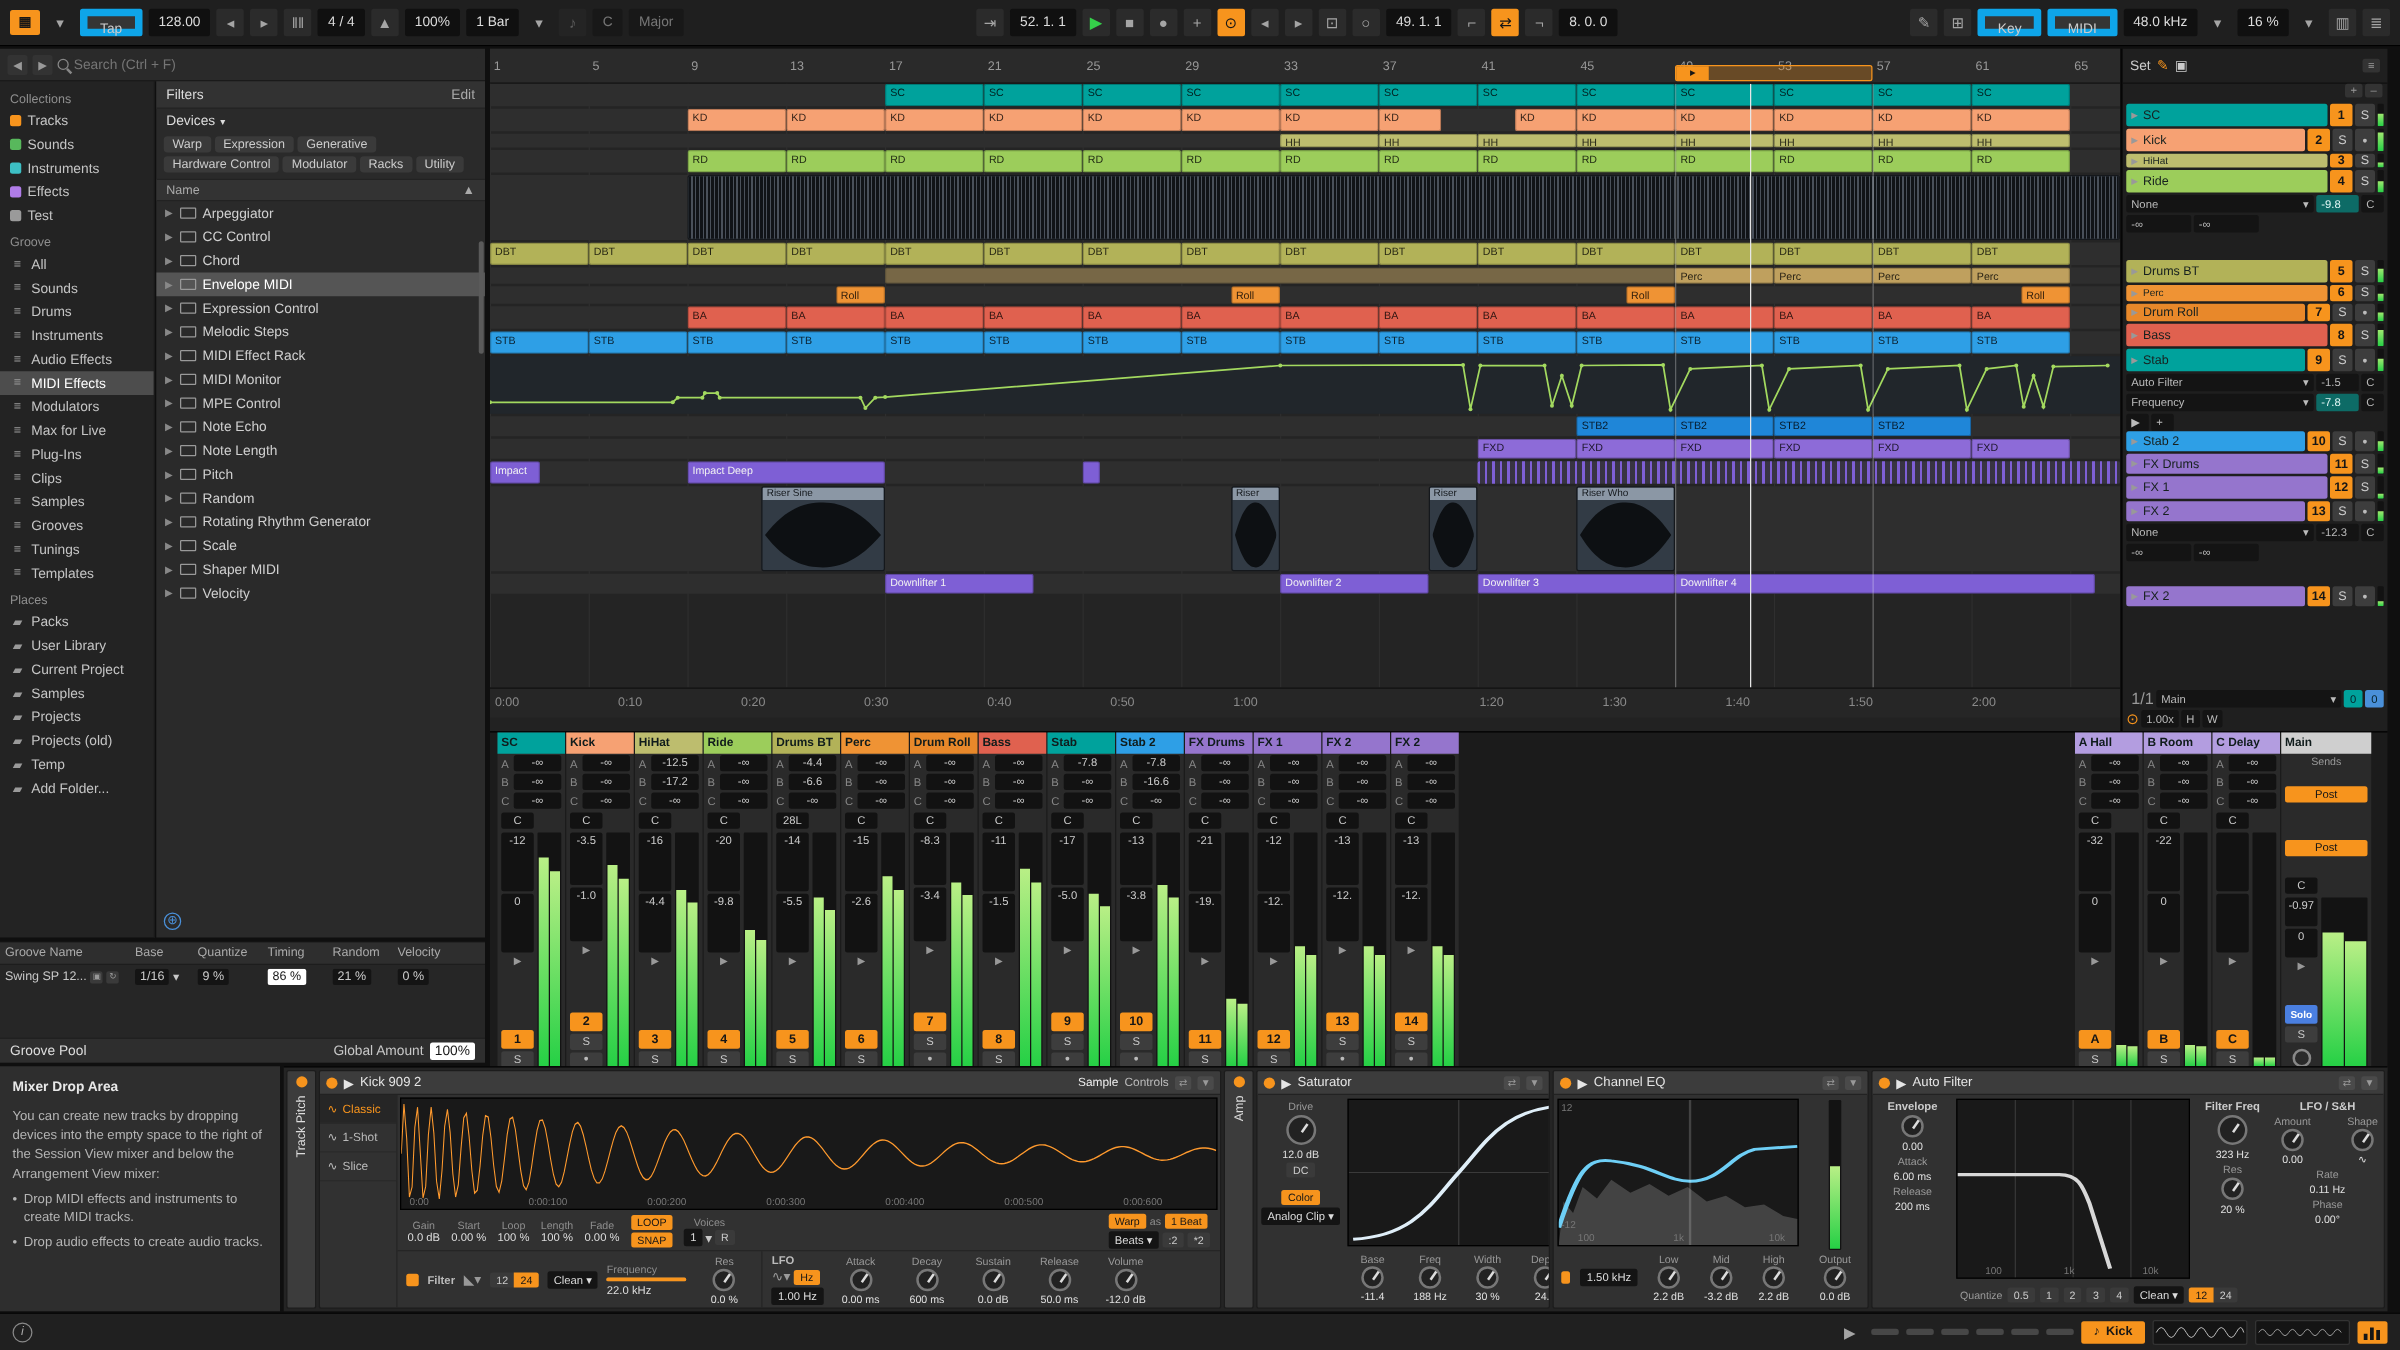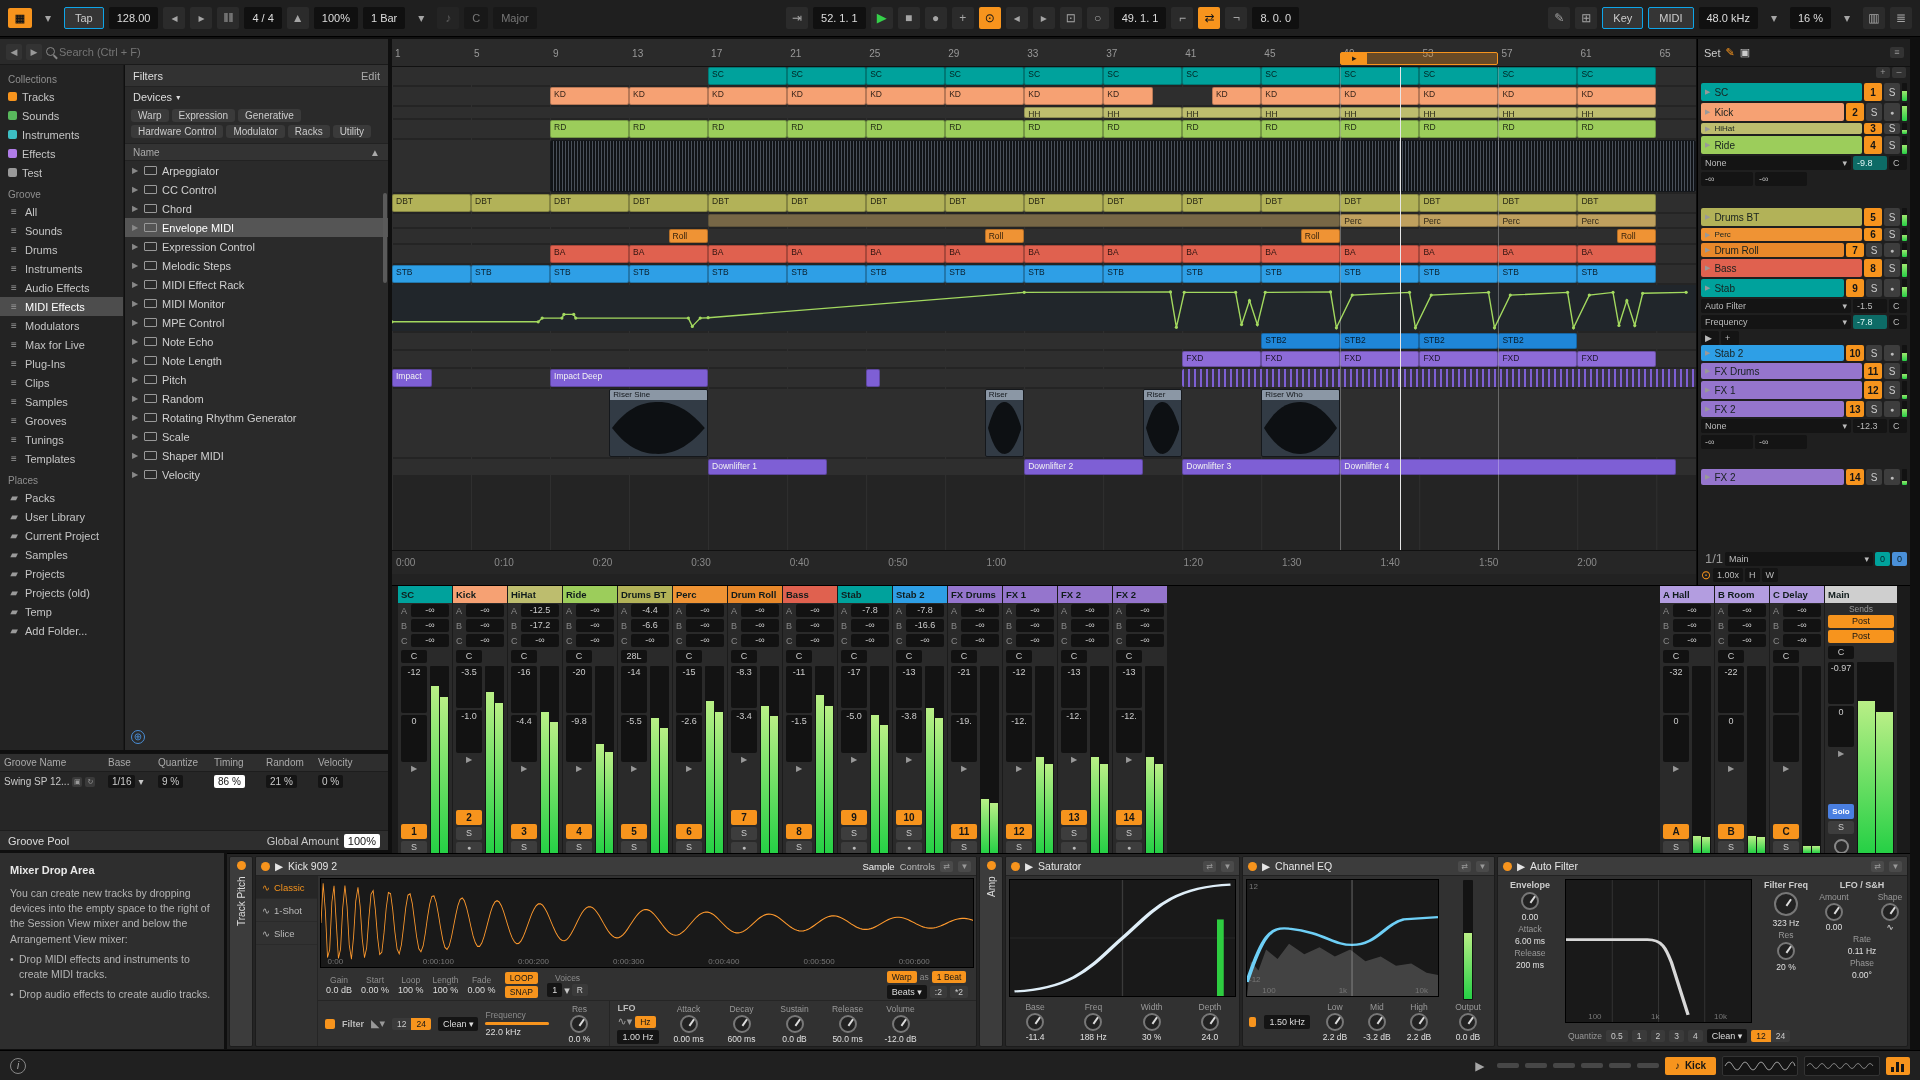--- a/index.html
+++ b/index.html
@@ -1,20 +1,20 @@
 <!DOCTYPE html>
 <html><head>
 <meta charset="utf-8">
 <style>
 *{box-sizing:border-box;margin:0;padding:0}
 html,body{width:1920px;height:1080px;background:#0f0f0f;font-family:"Liberation Sans",sans-serif;color:#c8c8c8;font-size:11px;overflow:hidden;position:relative}
 
 #topbar{position:absolute;left:0;top:0;width:1920px;height:37px;background:#1f1f1f;border-bottom:1px solid #000;display:flex;align-items:center;justify-content:space-between;padding:0 8px}
 .tb-sec{display:flex;align-items:center;gap:5px}
-.tb-btn{background:#353535;border:1px solid #0ea5e9;color:#ccc;font-size:11px;height:22px;line-height:20px;padding:0 10px;border-radius:2px}
+.tb-btn{background:#353535;border:6px solid #0ea5e9;color:#ccc;font-size:11px;height:22px;line-height:20px;padding:0 10px;border-radius:2px}
 .tb-val{background:#101010;color:#ddd;height:22px;line-height:22px;padding:0 8px;border-radius:2px;font-size:11px;white-space:nowrap}
 .tb-ico{color:#a5a5a5;font-size:12px;min-width:22px;text-align:center;height:22px;line-height:22px;background:#2b2b2b;border-radius:2px;padding:0 3px}
 .tb-ico.plain{background:none}
 .tb-ico.on{background:#f7941d;color:#161616}
 .tb-ico.green{color:#35d04a;font-size:13px}
 .dim{opacity:.45}
 .logo{width:24px;height:20px;background:#f7941d;border-radius:2px;color:#161616;text-align:center;line-height:20px;font-weight:bold}
 
 #searchbar{position:absolute;left:0;top:39px;width:388px;height:26px;background:#2a2a2a;display:flex;align-items:center;gap:4px;padding:0 6px;border-bottom:1px solid #1a1a1a}
 .nav-arr{width:16px;height:16px;background:#333;color:#999;text-align:center;line-height:16px;border-radius:2px;font-size:9px}
@@ -106,21 +106,21 @@
 .pan-box{width:26px;flex:none}
 .strip-bottom{flex:1;display:flex;padding:2px 3px 3px;gap:3px}
 .sb-left{width:26px;display:flex;flex-direction:column;gap:2px}
 .ply{color:#999;font-size:8px;text-align:center}
 .num-btn{background:#f7941d;color:#161616;border-radius:2px;text-align:center;font-size:10px;font-weight:bold;height:15px;line-height:15px}
 .num-btn.blue{background:#4a7fe0;color:#fff}
 .s-btn{background:#3d3d3d;color:#ccc;border-radius:2px;text-align:center;font-size:9px;height:13px;line-height:13px}
 .dot-btn{background:#3d3d3d;color:#bbb;border-radius:2px;text-align:center;font-size:7px;height:12px;line-height:12px}
 .meter{flex:1;background:#131313;border-radius:1px;display:flex;gap:1px;padding:1px;align-items:flex-end}
 .mbar{flex:1;background:linear-gradient(to top,#25d045,#b9ef86)}
-.post{background:#f7941d;color:#161616;border-radius:2px;font-size:9px;text-align:center;height:13px;line-height:13px;margin:1px 3px}
+.post{background:#f7941d;color:#161616;border-radius:2px;font-size:9px;text-align:center;height:13px;line-height:13px;margin:15px 3px}
 .sends-lab{font-size:8.5px;color:#999;text-align:center;margin-top:1px}
 .xfade{width:15px;height:15px;border:2px solid #888;border-radius:50%;margin:3px auto 0}
 
 #devpanel{position:absolute;left:227px;top:853px;width:1683px;height:196px;background:#242424;display:flex;gap:2px;padding:2px;border-top:1px solid #000}
 .device{background:#313131;border:1px solid #1c1c1c;display:flex;flex-direction:column;border-radius:2px;overflow:hidden}
 .dev-head{height:19px;background:#3c3c3c;display:flex;align-items:center;gap:5px;padding:0 5px;font-size:10.5px;color:#e5e5e5;border-bottom:1px solid #222;white-space:nowrap}
 .pwr{width:9px;height:9px;border-radius:50%;background:#f7941d;flex:none}
 .dh-sp{flex:1}
 .dh-tab{color:#bbb;font-size:9.5px}
 .dh-ico{width:13px;height:11px;background:#4a4a4a;border-radius:2px;color:#999;font-size:8px;text-align:center;line-height:11px}
@@ -1742,20 +1742,28 @@
     <div class="device" id="dev-sat">
       <div class="dev-head">
         <span class="pwr"></span>
         <span>▶</span>
         <span>Saturator</span>
         <span class="dh-sp"></span>
         <span class="dh-ico">⇄</span>
         <span class="dh-ico">▼</span>
       </div>
       <div class="dev-body">
+        <div class="col">
+          <span class="klabel">Drive</span>
+          <div class="knob" style="width: 24px; height: 24px;"></div>
+          <span class="kval">12.0 dB</span>
+          <span class="chip">DC</span>
+          <span class="chip on" style="margin-top: 8px;">Color</span>
+          <span class="dbox">Analog Clip<span> ▾</span></span>
+        </div>
         <div style="flex: 1 1 0%; display: flex; flex-direction: column;">
           <div class="graph" style="min-height: 78px;">
             <svg viewBox="0 0 100 100" preserveAspectRatio="none" style="position: absolute; left: 0px; top: 0px; width: 100%; height: 100%;">
               <path d="M0,50 L100,50 M50,0 L50,100" stroke="#3a3a3a" stroke-width="0.6" fill="none"></path>
               <path d="M2,96 C30,94 38,70 50,50 C62,30 70,6 98,4" stroke="#dfeef8" stroke-width="2" fill="none"></path>
               <rect x="92" y="34" width="3" height="66" fill="#2ecc40"></rect>
             </svg>
           </div>
           <div style="display: flex; justify-content: space-around; padding: 2px 0px 4px;">
             <div class="kgroup">

